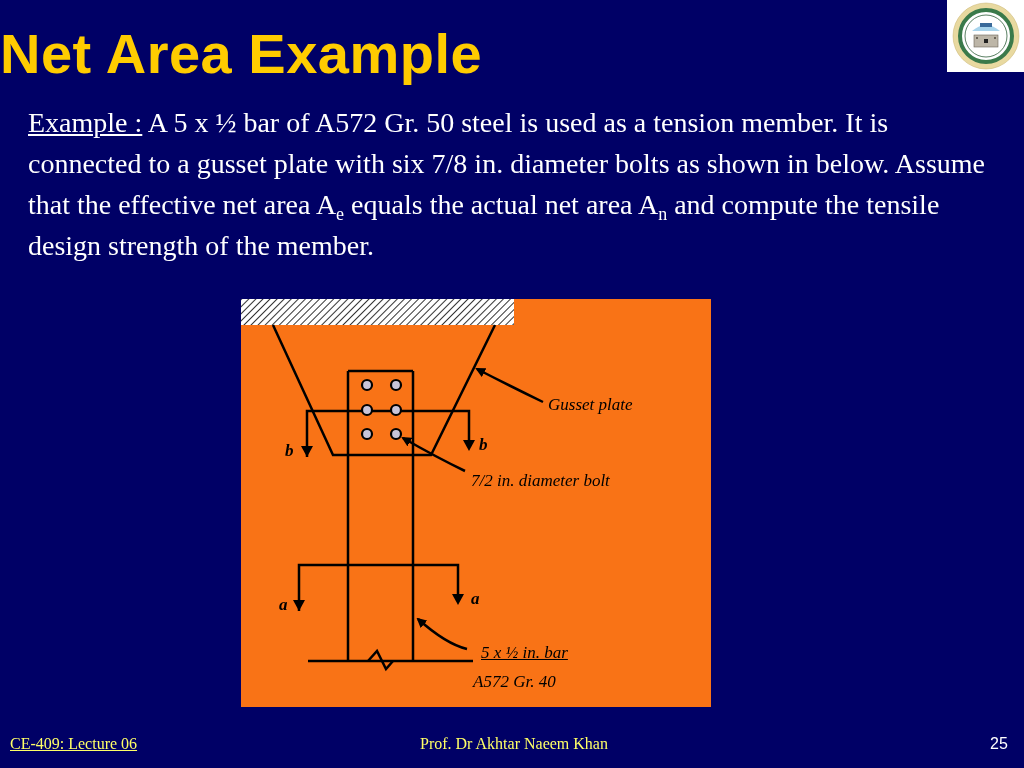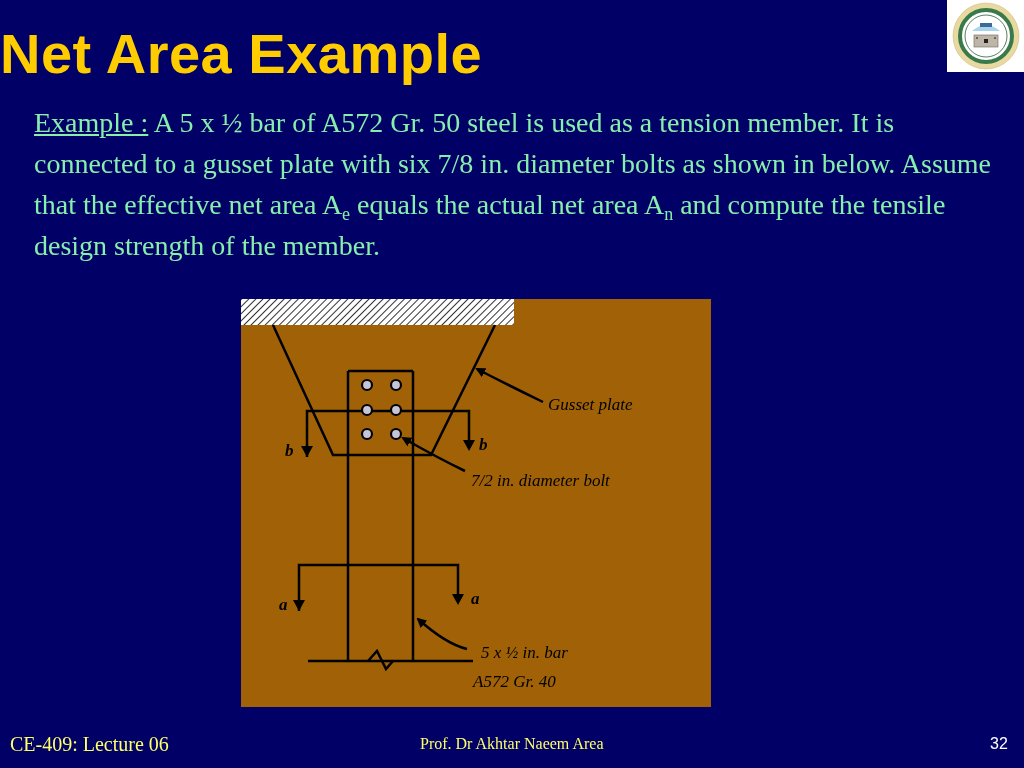--- a/index.html
+++ b/index.html
@@ -33,43 +33,43 @@
       top: 0;
       width: 77px;
       height: 72px;
       background: #ffffff;
       display: flex;
       align-items: center;
       justify-content: center;
     }
     .body-text {
       position: absolute;
-      left: 34px;
+      left: 28px;
       top: 102px;
       width: 960px;
       font-size: 28px;
       line-height: 41px;
-      color: #86efac;
+      color: #ffffff;
       margin: 0;
     }
     .body-text .lead {
       text-decoration: underline;
     }
     .body-text sub {
       font-size: 18px;
       vertical-align: -6px;
       line-height: 0;
     }
     .diagram {
       position: absolute;
       left: 241px;
       top: 299px;
       width: 470px;
       height: 408px;
-      background: #a16207;
+      background: #f97316;
     }
     .diagram svg {
       position: absolute;
       left: 0;
       top: 0;
     }
     .diag-label {
       position: absolute;
       font-family: "Liberation Serif", serif;
       font-style: italic;
@@ -82,21 +82,22 @@
       position: absolute;
       top: 734px;
       font-family: "Liberation Sans", sans-serif;
       font-size: 15px;
       line-height: 20px;
     }
     .footer-left {
       left: 10px;
       color: #FFFF66;
       font-family: "Liberation Serif", serif;
-      font-size: 20px;
+      font-size: 16px;
+      text-decoration: underline;
     }
     .footer-center {
       left: 420px;
       color: #FFFF66;
       font-family: "Liberation Serif", serif;
       font-size: 16px;
     }
     .footer-right {
       left: 990px;
       color: #ffffff;
@@ -173,19 +174,19 @@
     <path d="M224,172 Q195,158 162,139" fill="none" stroke="#000" stroke-width="2.5" marker-end="url(#arrowhead)"></path>
     <path d="M226,350 Q205,345 177,320" fill="none" stroke="#000" stroke-width="2.5" marker-end="url(#arrowhead)"></path>
   </svg>
 
   <span class="diag-label" style="left:307px; top:96px;">Gusset plate</span>
   <span class="diag-label" style="left:230px; top:172px;">7/2 in. diameter bolt</span>
   <span class="diag-label" style="left:44px; top:142px; font-weight:bold;">b</span>
   <span class="diag-label" style="left:238px; top:136px; font-weight:bold;">b</span>
   <span class="diag-label" style="left:38px; top:296px; font-weight:bold;">a</span>
   <span class="diag-label" style="left:230px; top:290px; font-weight:bold;">a</span>
-  <span class="diag-label" style="left:240px; top:344px;">5 x ½ in. bar</span>
+  <span class="diag-label" style="left:240px; top:344px;text-decoration:underline;">5 x ½ in. bar</span>
   <span class="diag-label" style="left:232px; top:373px;">A572 Gr. 40</span>
 </div>
 
 <div class="footer-left">CE-409: Lecture 06</div>
-<div class="footer-center">Prof. Dr Akhtar Naeem Area</div>
-<div class="footer-right">32</div>
+<div class="footer-center">Prof. Dr Akhtar Naeem Khan</div>
+<div class="footer-right">25</div>
 
 </body></html>

